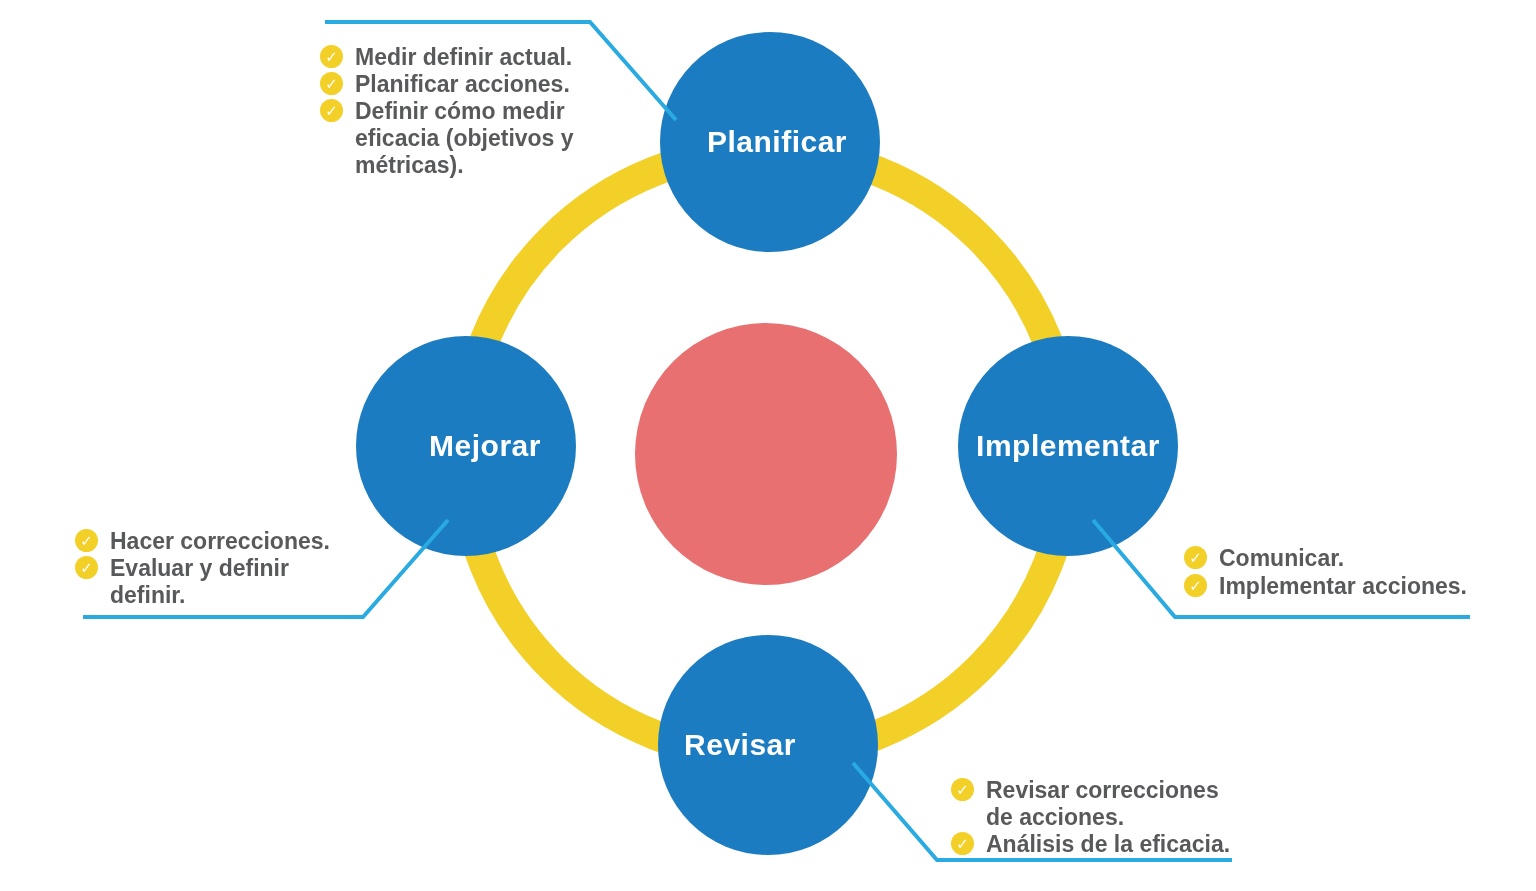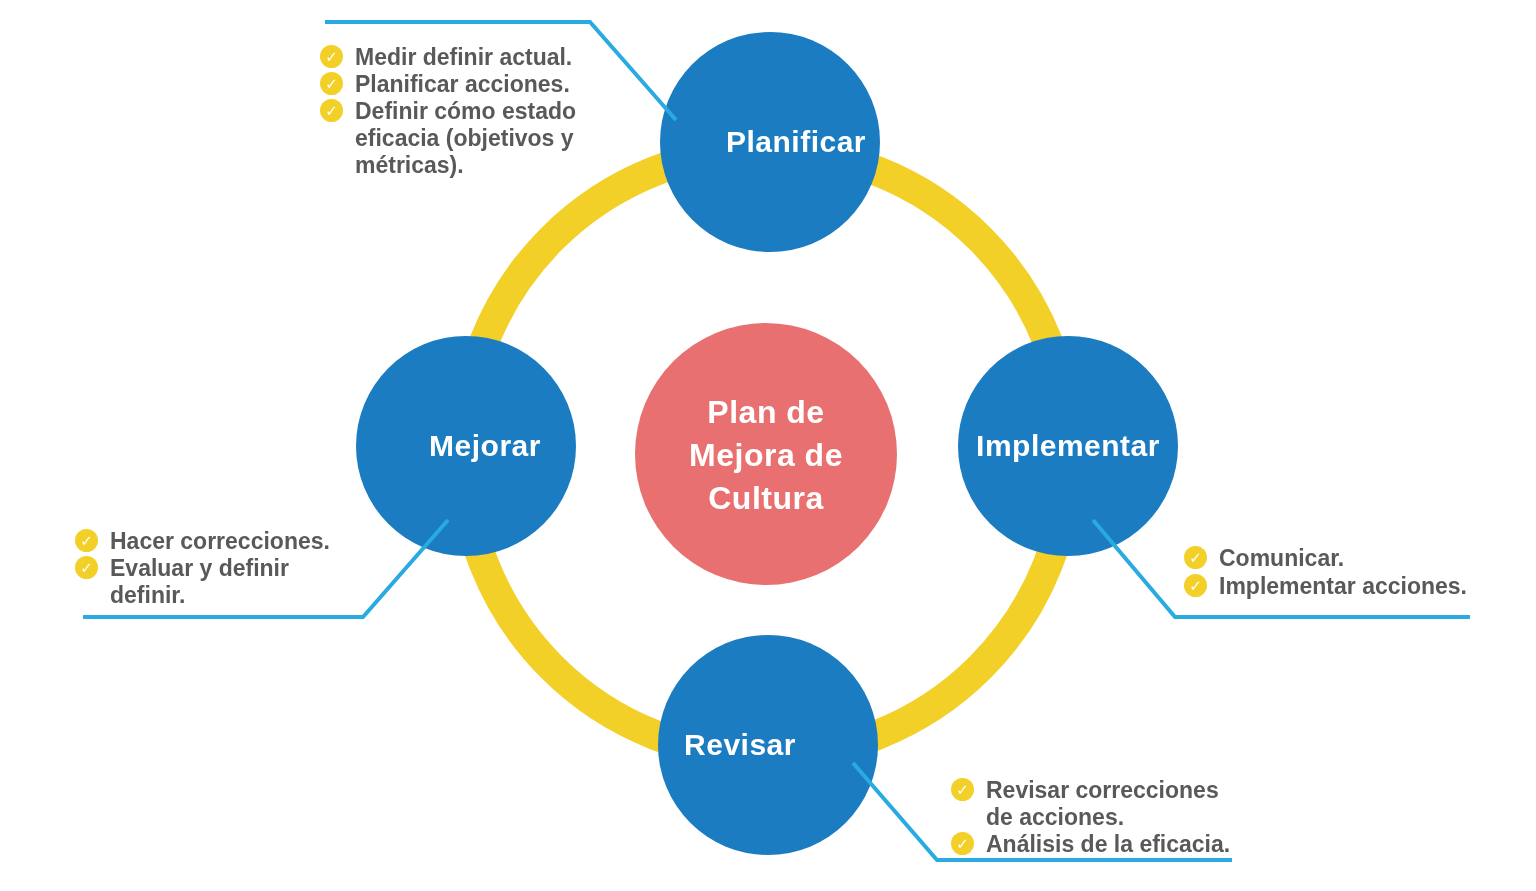--- a/index.html
+++ b/index.html
@@ -46,43 +46,38 @@
     <circle cx="466" cy="446" r="110" fill="#1b7cc1"></circle>
 
     <polyline points="676,120 590,22 325,22" fill="none" stroke-width="4" stroke="#29abe2"></polyline>
     <polyline points="1093,520 1175,617 1470,617" fill="none" stroke-width="4" stroke="#29abe2"></polyline>
     <polyline points="853,763 937,860 1232,860" fill="none" stroke-width="4" stroke="#29abe2"></polyline>
     <polyline points="448,520 363,617 83,617" fill="none" stroke-width="4" stroke="#29abe2"></polyline>
 
     <circle cx="766" cy="454" r="131" fill="#e97070"></circle>
   </svg>
 
-  <div class="node-label" style="left:796px;top:142px">Planificar</div>
+  <div class="node-label" style="left:777px;top:142px">Planificar</div>
   <div class="node-label" style="left:1068px;top:446px">Implementar</div>
   <div class="node-label" style="left:740px;top:745px">Revisar</div>
   <div class="node-label" style="left:485px;top:446px">Mejorar</div>
 
-  <div class="center-label">
-    <div>Plan de</div>
-    <div>Mejora de</div>
-    <div>Cultura</div>
-  </div>
 
   <div class="checklist" style="left:320px;top:45px">
     <div class="row">
       <span class="badge">✓</span>
       <span>Medir definir actual.</span>
     </div>
     <div class="row">
       <span class="badge">✓</span>
       <span>Planificar acciones.</span>
     </div>
     <div class="row">
       <span class="badge">✓</span>
-      <span>Definir cómo estado</span>
+      <span>Definir cómo medir</span>
     </div>
     <div class="row">
       <span class="badge spacer"></span>
       <span>eficacia (objetivos y</span>
     </div>
     <div class="row">
       <span class="badge spacer"></span>
       <span>métricas).</span>
     </div>
   </div>

